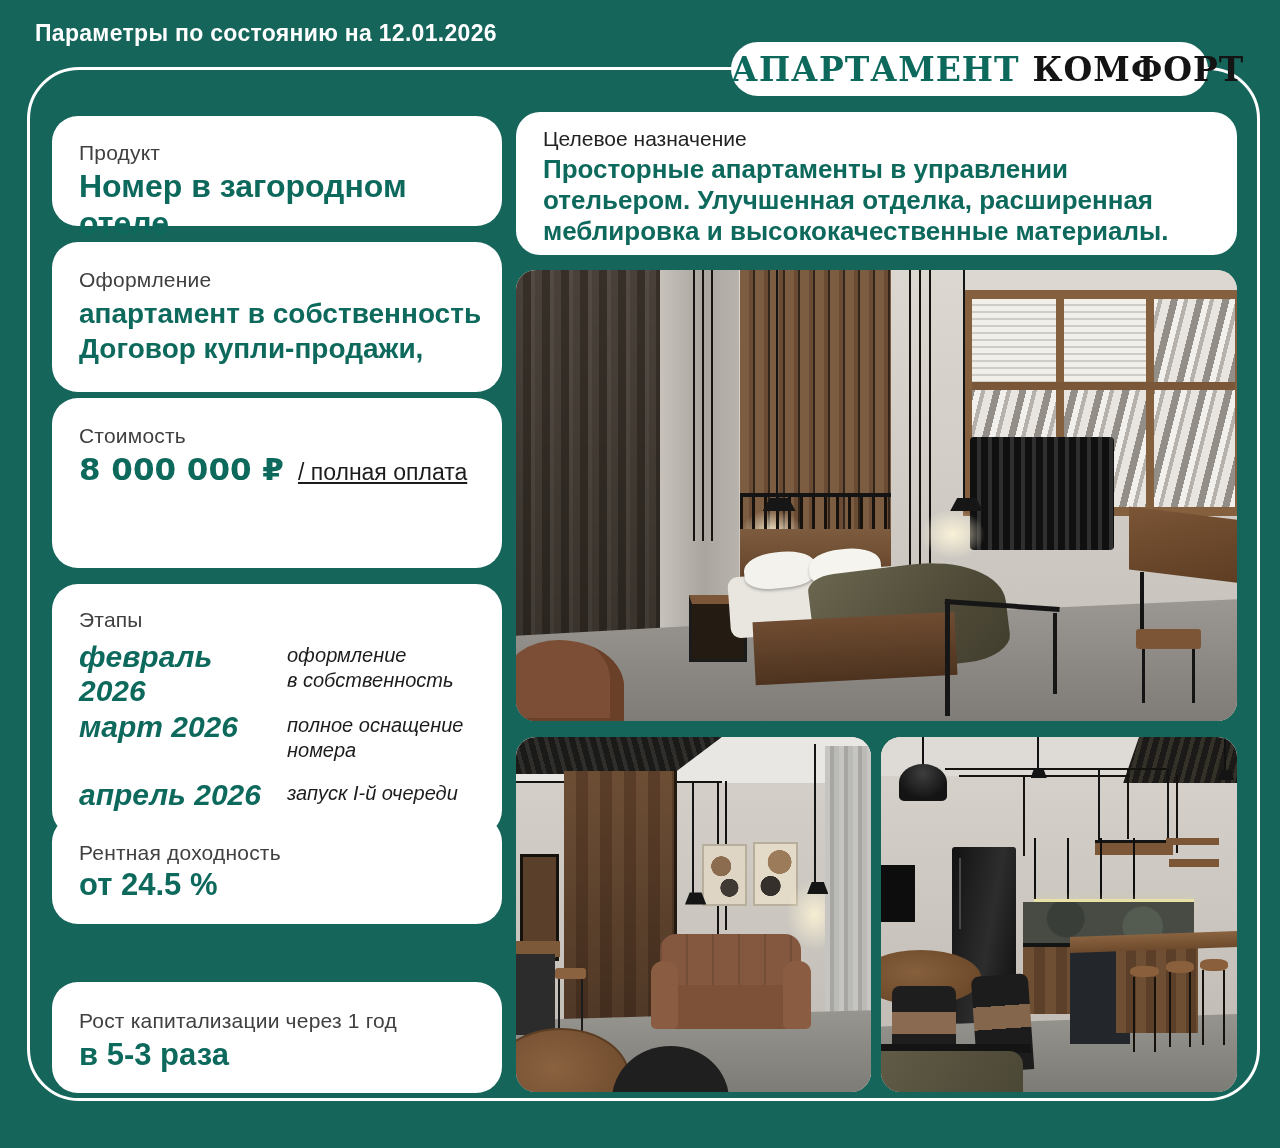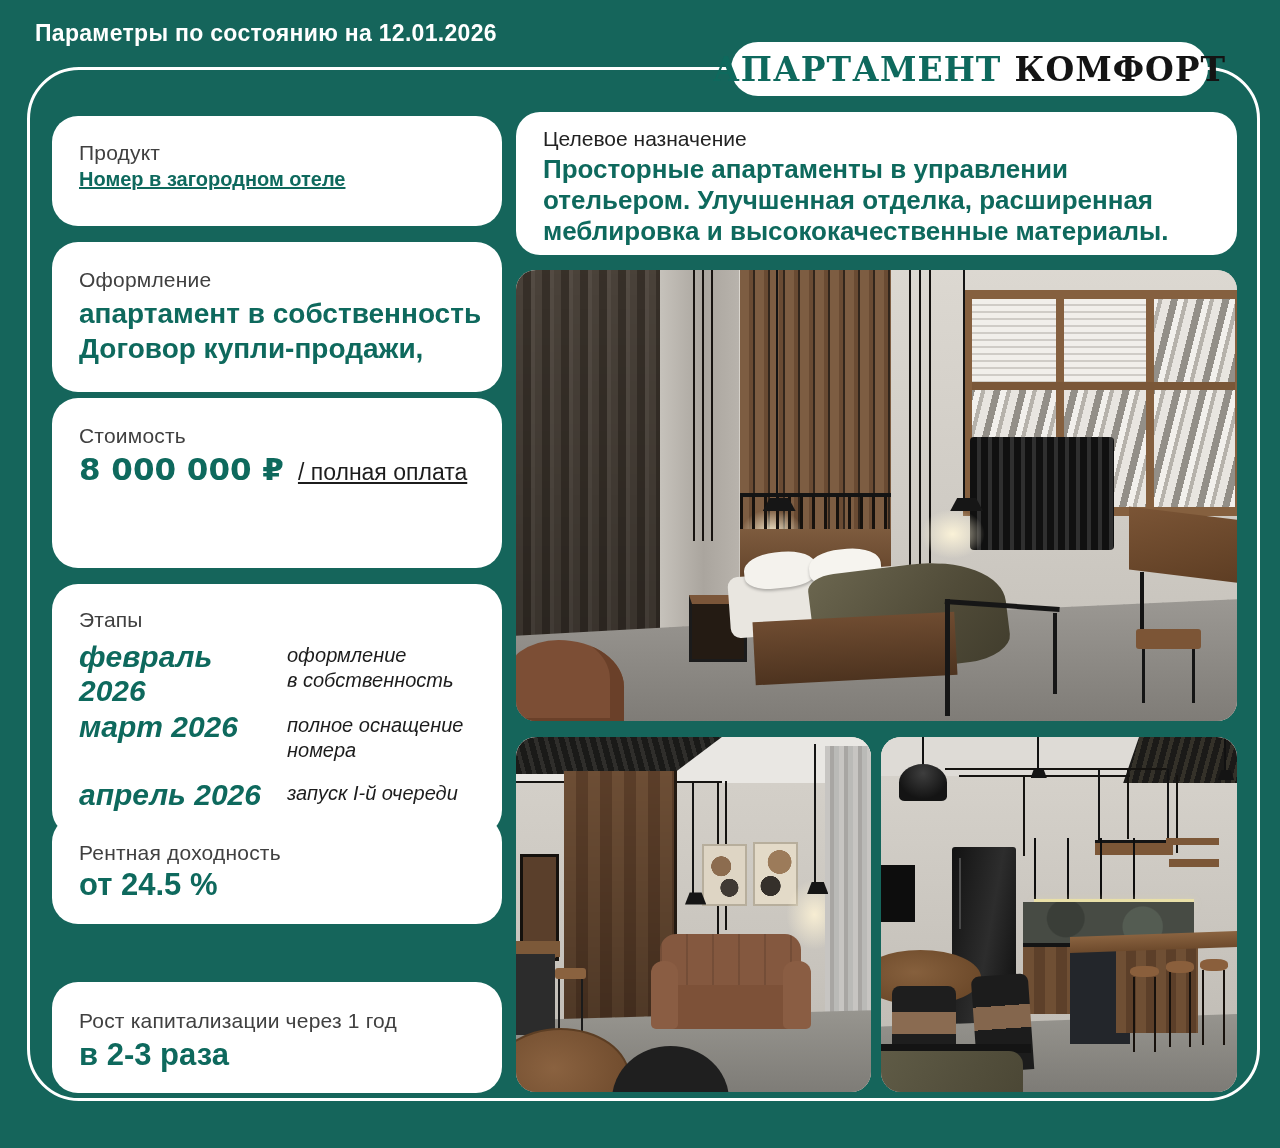--- a/index.html
+++ b/index.html
@@ -20,36 +20,36 @@
   
   .status-line{
     left:35px;top:20px;color:#fff;font-size:23px;font-weight:600;letter-spacing:.3px;
   }
   .frame{
     left:27px;top:67px;width:1233px;height:1034px;
     border:3px solid #fff;border-radius:52px;box-sizing:border-box;
   }
   .pill{
     left:731px;top:42px;width:477px;height:54px;background:#fff;border-radius:28px;
-    display:flex;align-items:center;justify-content:center;gap:13px;
+    display:flex;align-items:center;justify-content:space-between;gap:13px;
     font-family:"DejaVu Serif", serif;font-weight:700;font-size:33px;letter-spacing:1px;
     z-index:5;
   }
   .pill .t1{color:var(--accent);}
   .pill .t2{color:#141414;}
 
   
   .card{
     left:52px;width:450px;background:var(--card);border-radius:26px;box-sizing:border-box;
   }
   .card .label{position:absolute;left:27px;font-size:21px;color:#404040;letter-spacing:.2px;}
   .card .value{position:absolute;left:27px;color:var(--accent);font-weight:700;}
   #card-product{top:116px;height:110px;}
   #card-product .label{top:25px;}
-  #card-product .value{top:52px;font-size:20px;text-decoration:underline;}
+  #card-product .value{top:52px;font-size:32px;}
   #card-registration{top:242px;height:150px;}
   #card-registration .label{top:26px;}
   #card-registration .value{top:54px;font-size:28px;line-height:35px;}
   #card-price{top:398px;height:170px;}
   #card-price .label{top:26px;}
   .price-row{position:absolute;left:27px;display:flex;align-items:baseline;gap:14px;white-space:nowrap;}
   .price-row .sum{color:var(--accent);font-weight:700;font-size:31px;font-family:"DejaVu Sans", sans-serif;}
   .price-row .note{color:var(--ink);font-size:23px;text-decoration:underline;}
   #price-row-1{top:53px;}
   #price-row-2{top:99px;}
@@ -331,21 +331,21 @@
   </div>
 </div>
 
 <div class="abs card" id="card-yield">
   <div class="label">Рентная доходность</div>
   <div class="value">от 24.5 %</div>
 </div>
 
 <div class="abs card" id="card-cap">
   <div class="label">Рост капитализации через 1 год</div>
-  <div class="value">в 2-3 раза</div>
+  <div class="value">в 5-3 раза</div>
 </div>
 
 <div class="abs" id="card-purpose">
   <div class="label">Целевое назначение</div>
   <div class="ptext">
     <span>Просторные апартаменты в управлении</span>
     <span>отельером. Улучшенная отделка, расширенная</span>
     <span>меблировка и  высококачественные материалы.</span>
   </div>
 </div>

